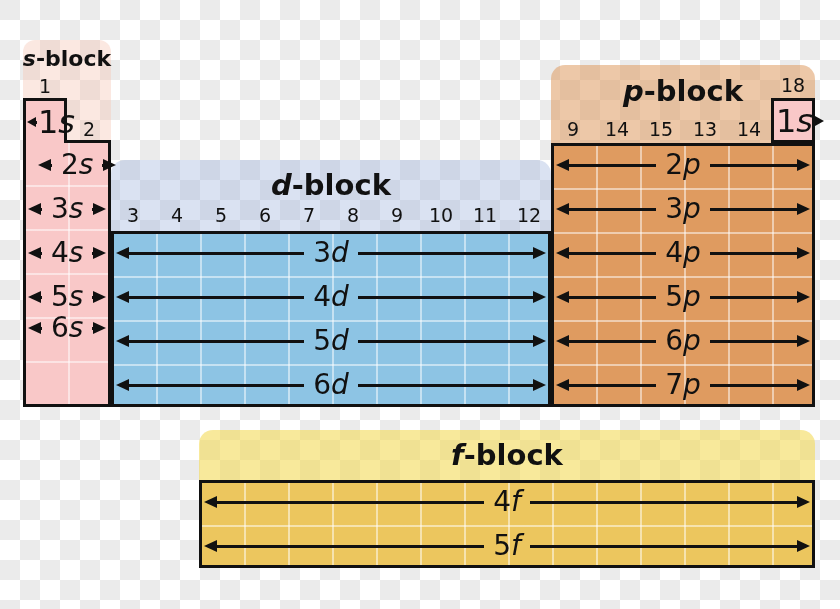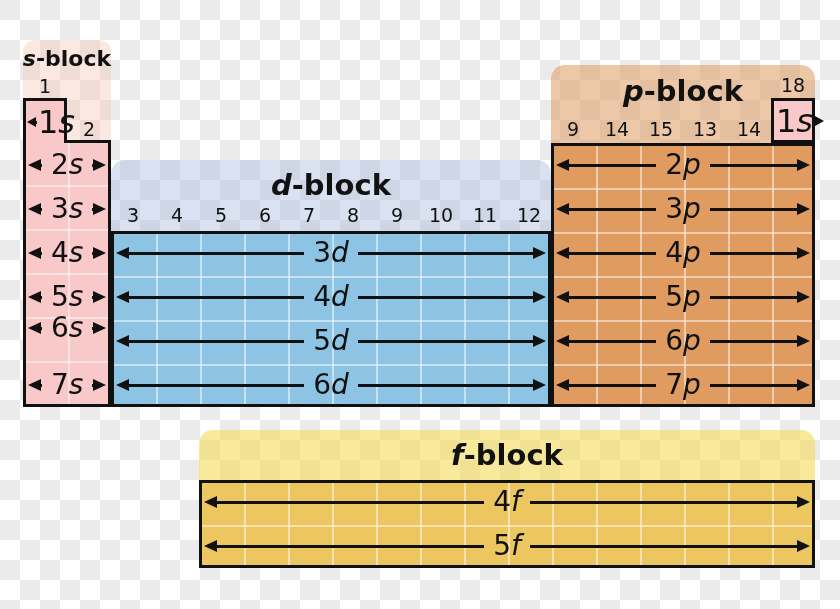--- a/index.html
+++ b/index.html
@@ -102,21 +102,21 @@
   <div class="blk grid p-fill" style="left:551px;top:143px;width:264px;height:264px"></div>
 
   <div class="blk cell s-fill" style="left:771px;top:98px;width:44px;height:45px">
     <span class="olbl"><span>1</span><span class="it">s</span></span>
     <span class="ln"></span>
     <span class="ah ahr"></span>
   </div>
 
   <div class="blk grid f-fill" style="left:199px;top:480px;width:616px;height:88px"></div>
 
-  <div class="arow" style="left:23px;top:143px;width:88px">
+  <div class="arow" style="left:33px;top:143px;width:88px">
     <span class="ah ahl"></span>
       <span class="ln"></span>
     <span class="olbl"><span>2</span><span class="it">s</span></span>
     <span class="ln"></span>
       <span class="ah ahr"></span>
   </div>
   <div class="arow" style="left:23px;top:187px;width:68px">
     <span class="ah ahl"></span>
       <span class="ln"></span>
     <span class="olbl"><span>3</span><span class="it">s</span></span>
@@ -137,27 +137,20 @@
     <span class="ln"></span>
       <span class="ah ahr"></span>
   </div>
   <div class="arow" style="left:23px;top:306px;width:88px">
     <span class="ah ahl"></span>
       <span class="ln"></span>
     <span class="olbl"><span>6</span><span class="it">s</span></span>
     <span class="ln"></span>
       <span class="ah ahr"></span>
   </div>
-  <div class="arow" style="left:23px;top:363px;width:88px">
-    <span class="ah ahl"></span>
-      <span class="ln"></span>
-    <span class="olbl"><span>7</span><span class="it">s</span></span>
-    <span class="ln"></span>
-      <span class="ah ahr"></span>
-  </div>
 
   <div class="arow" style="left:111px;top:231px;width:440px">
     <span class="ah ahl"></span>
       <span class="ln"></span>
     <span class="olbl"><span>3</span><span class="it">d</span></span>
     <span class="ln"></span>
       <span class="ah ahr"></span>
   </div>
   <div class="arow" style="left:111px;top:275px;width:440px">
     <span class="ah ahl"></span>

